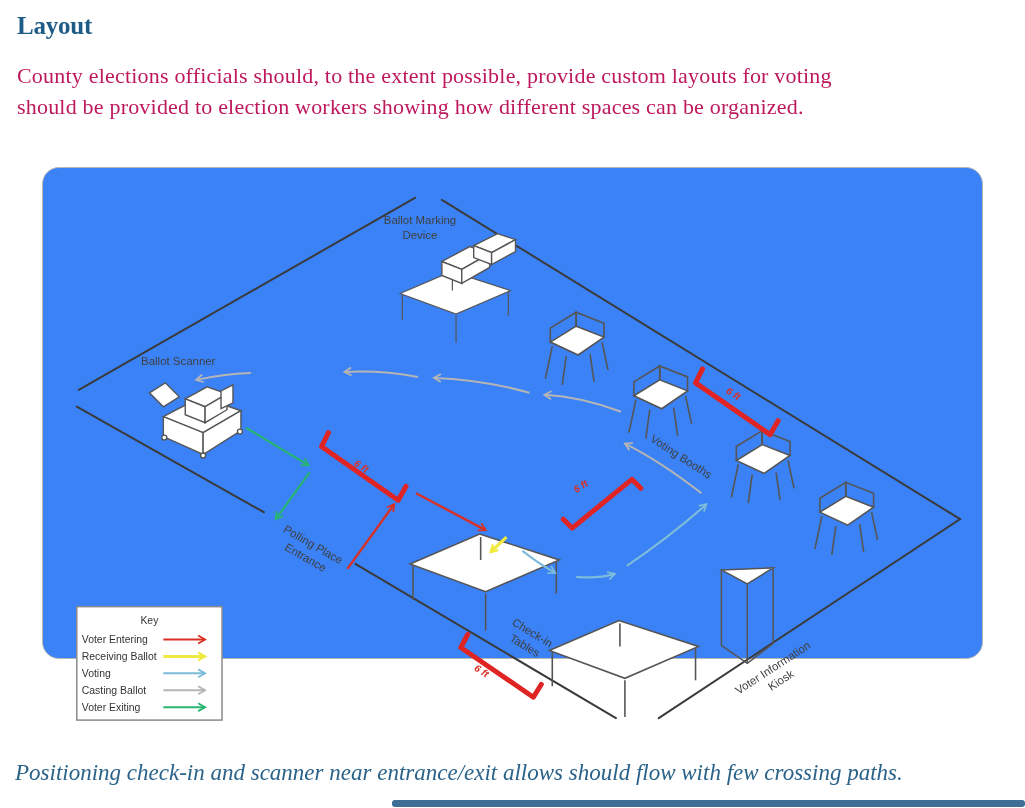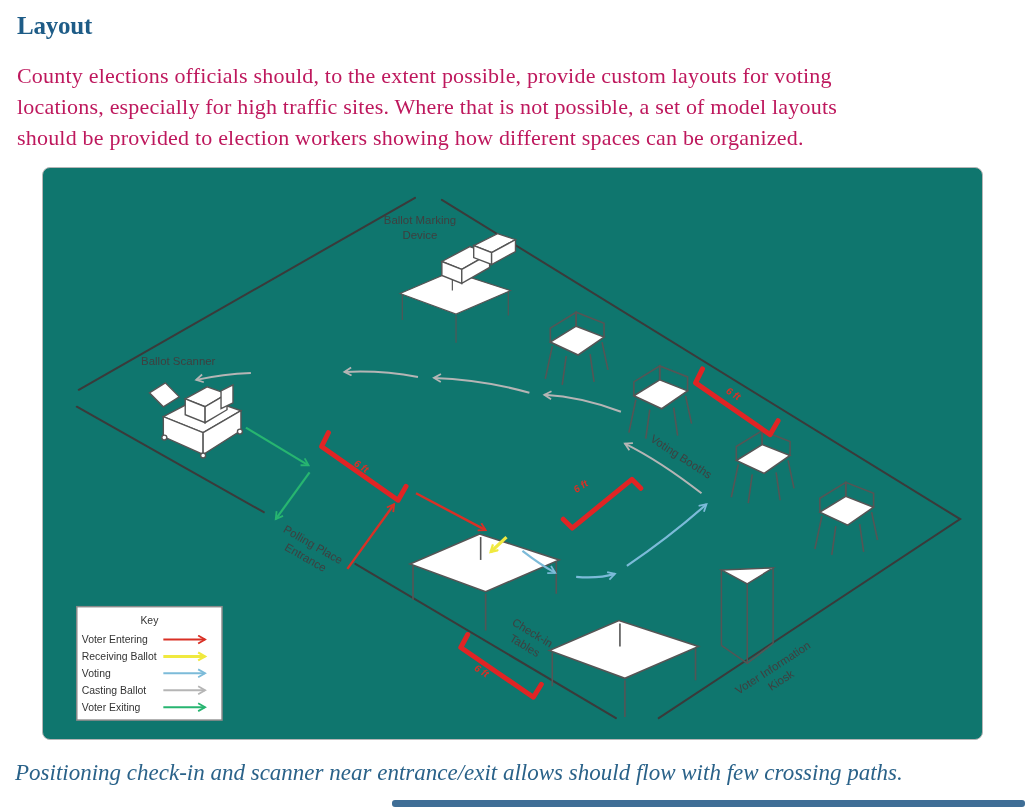--- a/index.html
+++ b/index.html
@@ -1,40 +1,39 @@
 <!DOCTYPE html>
 <html><head>
 <meta charset="utf-8">
 <style>
   html,body{margin:0;padding:0;background:#ffffff;width:1025px;height:808px;overflow:hidden;}
   .page{position:relative;width:1025px;height:808px;background:#fff;font-family:"Liberation Sans",sans-serif;}
   .heading{position:absolute;left:17px;top:12px;font-family:Liberation Serif, serif;
     font-weight:bold;font-size:25px;color:#1E5C87;letter-spacing:-0.2px;}
   .bodytext{position:absolute;left:17px;top:60px;font-family:"Liberation Serif",serif;
     font-size:22px;color:#be185d;line-height:31px;letter-spacing:0.2px;white-space:nowrap;}
-  .panel{position:absolute;left:42px;top:167px;width:941px;height:573px;background:#0f766e;
-    border:1.5px solid #b6b6b6;border-radius:8px;box-sizing:border-box;}
+  .panel{position:absolute;left:42px;top:167px;width:941px;height:492px;background:#3b82f6;
+    border:1.5px solid #b6b6b6;border-radius:17px;box-sizing:border-box;}
   .caption{position:absolute;left:15px;top:760px;width:1000px;font-family:"Liberation Serif",serif;
     font-style:italic;font-size:23px;color:#2A6289;white-space:nowrap;}
   .bottombar{position:absolute;left:392px;top:800px;width:633px;height:7px;background:#3F6E96;border-radius:3px;}
   svg text{font-family:"Liberation Sans",sans-serif;}
   .dlabel{fill:#3f3f3f;font-size:11.5px;}
   .klabel{fill:#333;font-size:10.5px;}
   .mlabel{fill:#D93025;font-size:10px;font-weight:bold;font-style:italic;}
 </style>
 </head>
 <body>
 
 <div class="page">
 
   <div class="heading">Layout</div>
 
   <div class="bodytext">
     <div>County elections officials should, to the extent possible, provide custom layouts for voting</div>
-    <div>locations, especially for high traffic sites. Where that is not possible, a set of model layouts</div>
     <div>should be provided to election workers showing how different spaces can be organized.</div>
   </div>
 
   <div class="panel">
     <svg width="938" height="569" viewBox="0 0 941 572">
       <defs>
         <marker id="ah-red" markerWidth="12" markerHeight="12" refX="8" refY="5" orient="auto" markerUnits="userSpaceOnUse">
           <path d="M1,1 L8,5 L1,9" fill="none" stroke="#D93025" stroke-width="1.8"></path>
           </marker>
         <marker id="ah-yellow" markerWidth="12" markerHeight="12" refX="8" refY="5" orient="auto" markerUnits="userSpaceOnUse">

